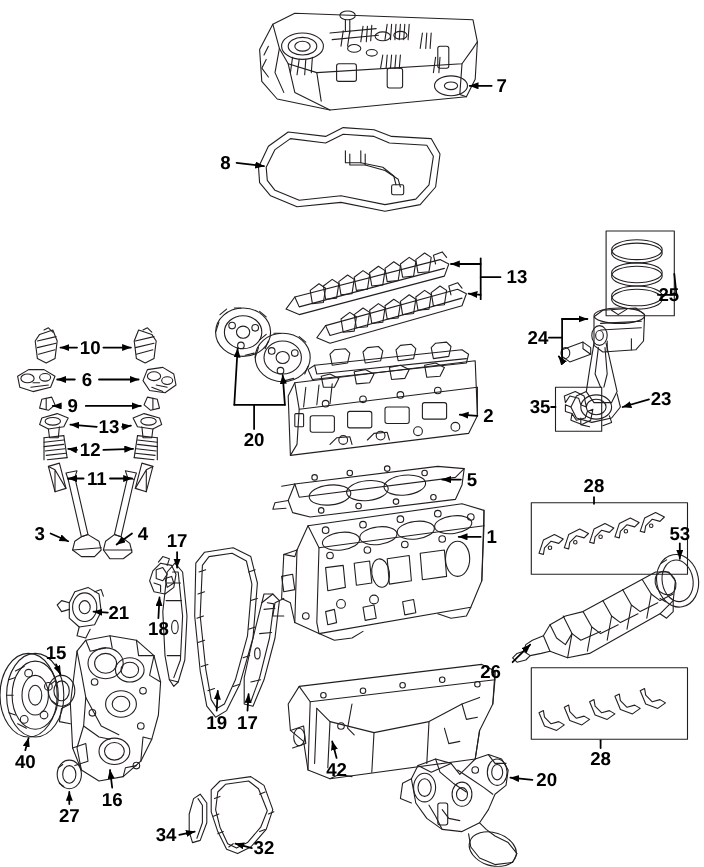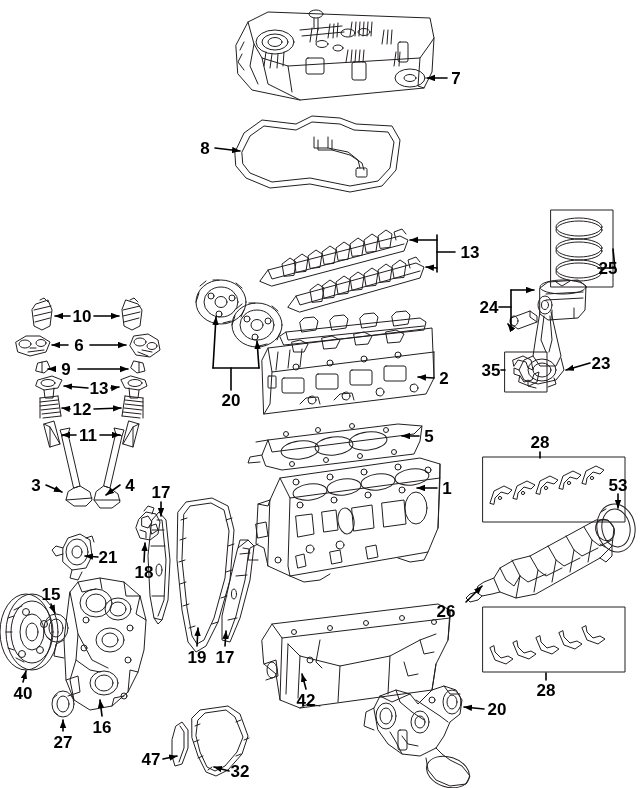--- a/index.html
+++ b/index.html
@@ -689,15 +689,15 @@
 <div class="lbl" style="left:608px;top:268px">25</div>
 <div class="lbl" style="left:446px;top:611px">26</div>
 <div class="lbl" style="left:63px;top:742px">27</div>
 <div class="lbl" style="left:540px;top:442px">28</div>
 <div class="lbl" style="left:546px;top:690px">28</div>
 <div class="lbl" style="left:618px;top:485px">53</div>
 <div class="lbl" style="left:23px;top:693px">40</div>
 <div class="lbl" style="left:306px;top:700px">42</div>
 <div class="lbl" style="left:240px;top:771px">32</div>
 <div class="lbl" style="left:497px;top:709px">20</div>
-<div class="lbl" style="left:151px;top:759px">47</div>
+<div class="lbl" style="left:151px;top:759px">34</div>
 
 </div>
 
 </body></html>

